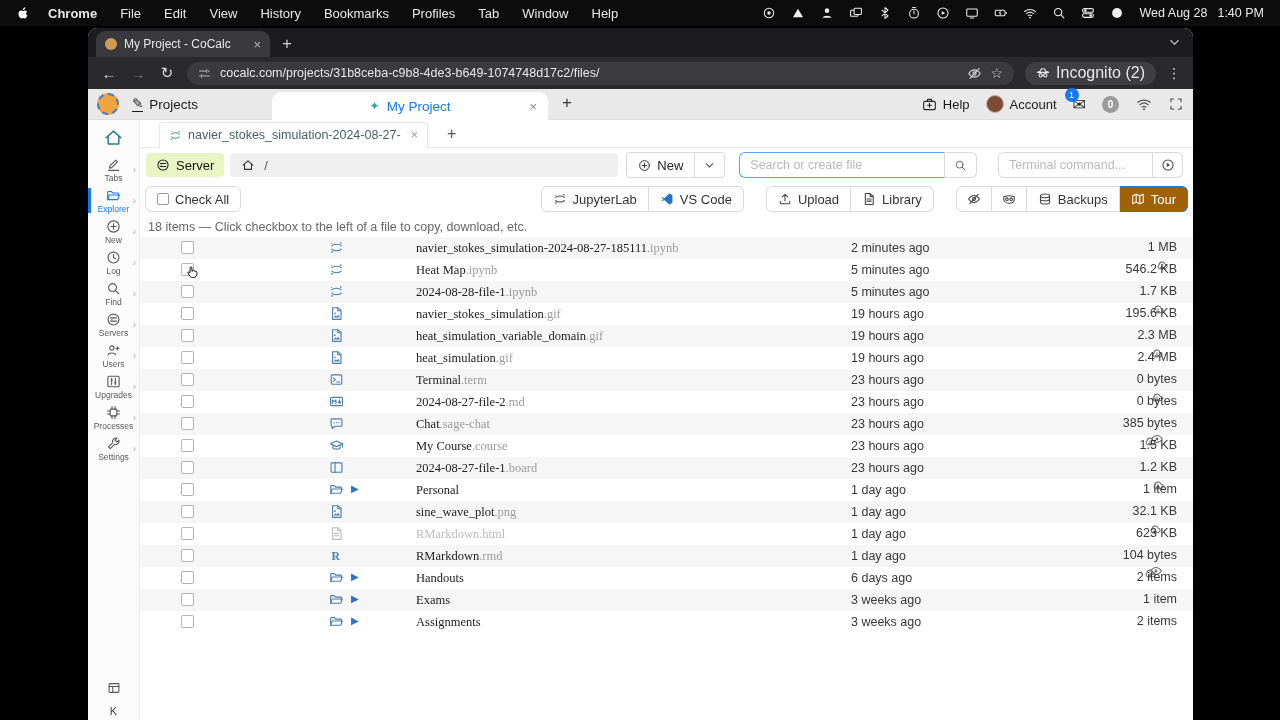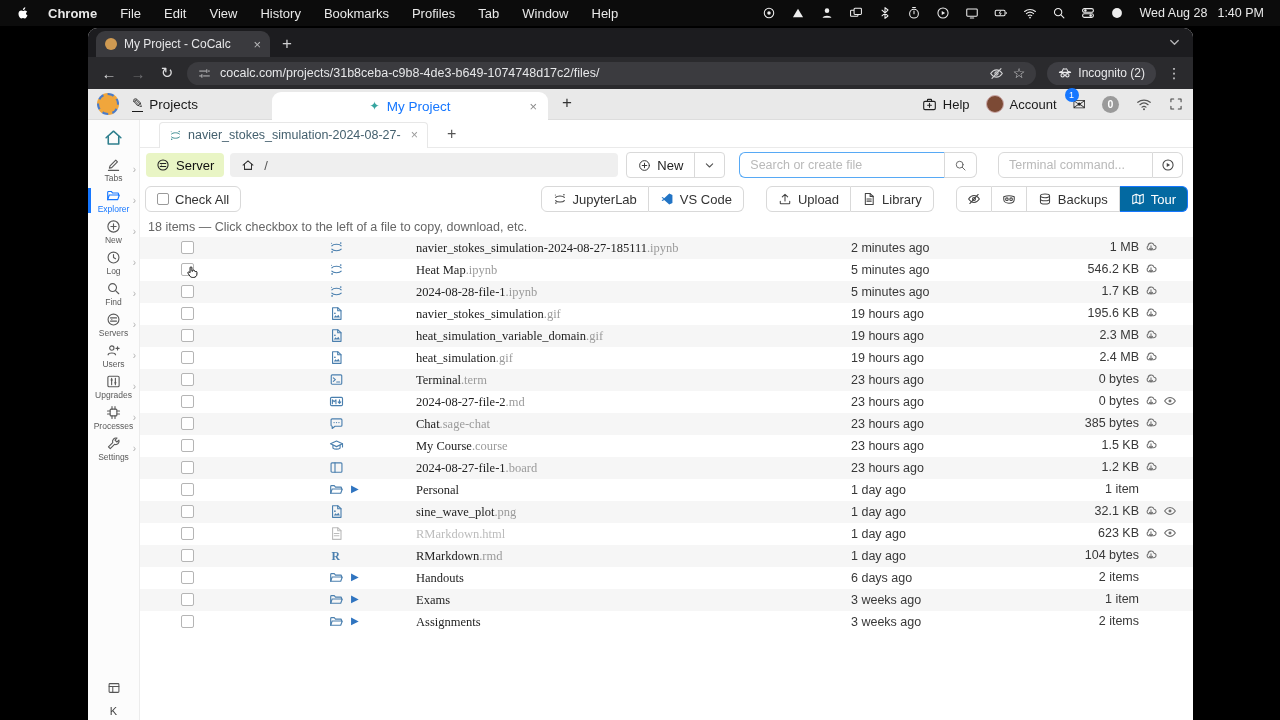--- a/index.html
+++ b/index.html
@@ -31,21 +31,21 @@
   .tabsearch { position:absolute; right:12px; top:8px; width:13px; height:13px; color:#b5b5b7; }
 
   .chrome-toolbar { height:32px; background:#2a2a2d; display:flex; align-items:center; padding:0 12px; gap:11px; }
   .navbtn { color:#dcdcde; font-size:15px; width:18px; text-align:center; }
   .navbtn.fwd { color:#6f6f72; }
   .urlbar { flex:1; height:23px; background:#3b3b3f; border-radius:12px; display:flex; align-items:center; padding:0 11px; gap:9px; color:#e6e7e9; font-size:12.5px; }
   .urlbar .url { flex:1; white-space:nowrap; overflow:hidden; }
   .site-chip { width:13px; height:13px; color:#bfbfc1; }
   .tool-ic { width:15px; height:15px; color:#cfcfd1; }
   .star { color:#d4d4d6; font-size:14px; }
-  .incog { background:#3e3e43; border-radius:12px; height:23px; display:flex; align-items:center; gap:6px; padding:0 11px; color:#e8e8ea; font-size:12px; }
+  .incog { background:#3e3e43; border-radius:12px; height:23px; display:flex; align-items:center; gap:6px; padding:0 11px; color:#e8e8ea; font-size:16px; }
   .incog .micon { width:14px; height:14px; }
   .kebab { color:#d8d8da; font-size:14px; }
 
   
   .cocalc-header { height:31px; background:#e9e9e9; display:flex; align-items:center; padding:0 10px 0 9px; position:relative; border-bottom:1px solid #ddd; }
   .cc-logo { width:22px; height:22px; border-radius:50%; border:2px dashed #4a7bc8; background:#f0a63c; flex:none; }
   .projects-btn { display:flex; align-items:center; gap:6px; margin-left:13px; color:#1a1a1a; font-size:13.5px; }
   .pj-ic { border-bottom:1.5px solid #1a1a1a; line-height:14px; }
   .cc-tab { position:absolute; left:184px; top:3px; width:276px; height:28px; background:#fff; border-radius:9px 9px 0 0; display:flex; align-items:center; justify-content:center; gap:7px; color:#1677ff; font-size:13.5px; }
   .cc-tab .x { position:absolute; right:11px; color:#8b8b8b; font-size:13px; }
@@ -103,21 +103,21 @@
   .termwrap { display:flex; margin-left:auto; margin-right:5px; }
   .terminput { width:155px; height:26px; border:1px solid #d9d9d9; border-radius:6px 0 0 6px; padding:0 10px; font:12.5px "Liberation Sans",sans-serif; color:#333; outline:none; }
   .terminput::placeholder { color:#b9b9b9; }
   .termbtn { width:30px; height:26px; border:1px solid #d9d9d9; border-left:none; border-radius:0 6px 6px 0; display:flex; align-items:center; justify-content:center; color:#444; background:#fff; }
   .termbtn .micon { width:14px; height:14px; }
 
   .actionrow { height:30px; display:flex; align-items:center; padding:0 5px; margin-top:4px; }
   .btn { height:26px; border:1px solid #d9d9d9; background:#fff; border-radius:6px; display:flex; align-items:center; gap:6px; padding:0 11px; color:#333; font-size:13px; }
   .btn .micon { width:14px; height:14px; color:#444; }
   .btn.icon-only { padding:0 10px; }
-  .btn.primary { background:#0369a1; border-color:#1677ff; color:#fff; }
+  .btn.primary { background:#a16207; border-color:#1677ff; color:#fff; }
   .btn.primary .micon { color:#fff; }
   .btn .vs { color:#2274c5; }
   .cbx { width:12px; height:12px; border:1px solid #9a9a9a; border-radius:2px; display:inline-block; background:#fff; }
   .actions-right { margin-left:auto; display:flex; gap:22px; }
   .bgroup { display:flex; }
   .bgroup .btn { border-radius:0; border-left-width:0; }
   .bgroup .btn:first-child { border-radius:6px 0 0 6px; border-left-width:1px; }
   .bgroup .btn:last-child { border-radius:0 6px 6px 0; }
   .bgroup .btn:only-child { border-radius:6px; }
 
@@ -132,21 +132,21 @@
 
   .frow { height:22px; position:relative; font-size:12.5px; color:#222; }
   .frow:nth-child(odd) { background:#f6f6f6; }
   .cb { position:absolute; left:41px; top:4px; width:13px; height:13px; border:1px solid #b5b5b5; border-radius:2px; background:#fff; }
   .ticon { position:absolute; left:189px; top:3px; width:15px; height:15px; color:#4a7fae; }
   .ticon svg { width:100%; height:100%; }
   .expand { position:absolute; left:211px; top:4px; color:#2f74c0; font-size:10px; }
   .fname { position:absolute; left:276px; top:4px; white-space:nowrap;font-family:Liberation Serif, serif; }
   .ext { color:#9b9b9b; }
   .fdate { position:absolute; left:711px; top:4px; color:#383838; }
-  .fsize { position:absolute; right:16px; top:3px; display:flex; align-items:center; gap:5px; color:#383838; }
+  .fsize { position:absolute; right:16px; top:3px; display:flex; align-items:center; gap:5px; color:#383838;flex-direction:column; }
   .dlic,.eyeic { width:14px; height:14px; color:#707070; }
   .dlic svg,.eyeic svg { width:100%; height:100%; }
   .frow.muted .fname,.frow.muted .ticon,.frow.muted .ext { color:#bcbcbc; }
   .cursor { position:absolute; left:45px; top:143px; width:16px; height:19px; z-index:5; }
   .cursor svg { width:100%; height:100%; }
 </style>
 </head>
 <body>
 
 <div class="menubar">

